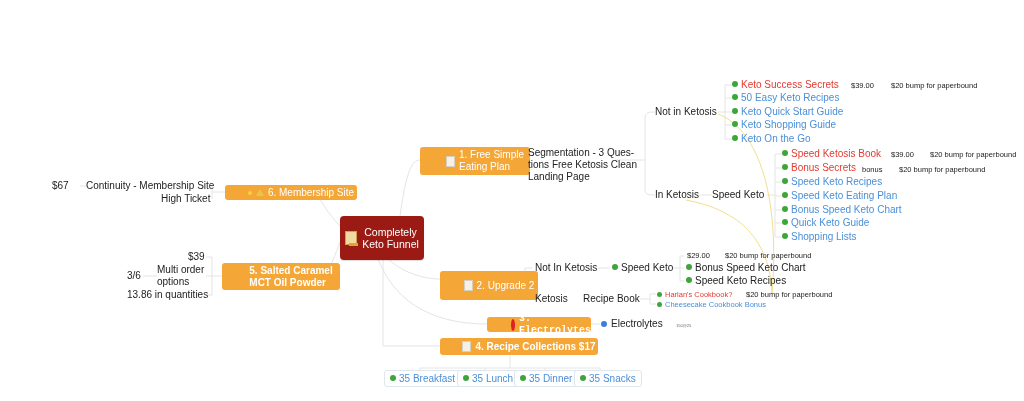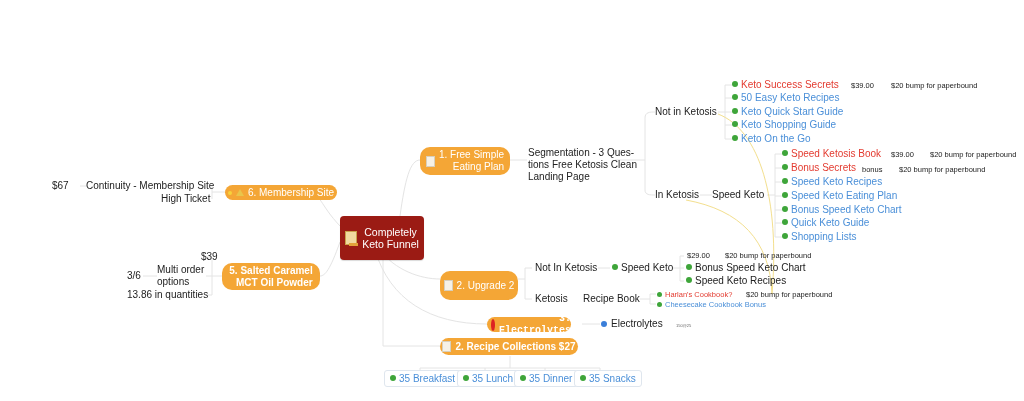--- a/index.html
+++ b/index.html
@@ -2,21 +2,21 @@
 <html><head>
 <meta charset="utf-8">
 <style>
   html,body{margin:0;padding:0;background:#ffffff;}
   body{width:1024px;height:401px;position:relative;overflow:hidden;font-family:"Liberation Sans",sans-serif;color:#222;}
   svg.lines{position:absolute;left:0;top:0;width:1024px;height:401px;pointer-events:none;}
   .abs{position:absolute;white-space:nowrap;}
   .central{position:absolute;left:340px;top:216px;width:84px;height:44px;background:#9b1b14;border-radius:4px;color:#fff;font-size:10.5px;line-height:12px;display:flex;align-items:center;justify-content:center;text-align:center;box-shadow:0 1px 1px rgba(0,0,0,.15);}
   .central .ic{width:10px;height:12px;background:#f1d9a0;border:1px solid #c9a24b;margin-right:5px;position:relative;}
   .central .ic:after{content:"";position:absolute;left:3px;bottom:-2px;width:9px;height:3px;background:#e2a23a;}
-  .topic{position:absolute;background:#f4a636;color:#fff;border-radius:10px;font-size:10px;line-height:12px;font-weight:normal;display:flex;align-items:center;justify-content:center;text-align:right;}
+  .topic{position:absolute;background:#f4a636;color:#fff;border-radius:3px;font-size:10px;line-height:12px;font-weight:normal;display:flex;align-items:center;justify-content:center;text-align:left;padding-left:20px;}
   .topic.bold{font-weight:bold;}
   .doc{display:inline-block;width:7px;height:9px;background:#f6f1e6;border:1px solid #d7cfbd;margin-right:4px;vertical-align:middle;}
   .t{font-size:10px;color:#222;}
   .t.sm{font-size:7.5px;}
   .t.xs{font-size:4px;color:#666;}
   .blue{color:#4a8fd8;}
   .red{color:#e33b30;}
   .chk{display:inline-block;width:6px;height:6px;border-radius:50%;background:#3ea53a;margin-right:3px;vertical-align:middle;position:relative;top:-1px;}
   .dot-blue{display:inline-block;width:6px;height:6px;border-radius:50%;background:#3b7fd9;margin-right:4px;vertical-align:middle;}
   .leaf-box{position:absolute;border:1px solid #dfe6ee;border-radius:3px;background:#fff;font-size:10px;color:#4a8fd8;padding:2px 5px;}
@@ -155,31 +155,31 @@
 <div class="topic bold" style="left:487px;top:317px;width:84px;height:15px;font-family:Liberation Mono, monospace;">
   <span class="half"></span>
   <span class="target"></span>
   <span>3.  Electrolytes</span>
 </div>
 <div class="abs t" style="left:601px;top:318px;"><span class="dot-blue"></span><span>Electrolytes</span></div>
 <div class="abs t xs" style="left:676px;top:323px;">150@25</div>
 
 <div class="topic bold" style="left:440px;top:338px;width:138px;height:17px;">
   <span class="doc"></span>
-  <span>2.  Recipe Collections $27</span>
+  <span>4.  Recipe Collections $17</span>
 </div>
 <div class="leaf-box" style="left:384px;top:370px;"><span class="chk"></span><span>35 Breakfast</span></div>
 <div class="leaf-box" style="left:457px;top:370px;"><span class="chk"></span><span>35 Lunch</span></div>
 <div class="leaf-box" style="left:514px;top:370px;"><span class="chk"></span><span>35 Dinner</span></div>
 <div class="leaf-box" style="left:574px;top:370px;"><span class="chk"></span><span>35 Snacks</span></div>
 
 <div class="topic bold" style="left:222px;top:263px;width:98px;height:27px;">
   <span><span>5.  Salted Caramel</span><br><span>MCT Oil Powder</span></span>
 </div>
-<div class="abs t" style="left:201px;top:251px;">$39</div>
+<div class="abs t" style="left:188px;top:251px;">$39</div>
 <div class="abs t" style="left:157px;top:264px;line-height:12px;"><span>Multi order</span><br><span>options</span></div>
 <div class="abs t" style="left:127px;top:270px;">3/6</div>
 <div class="abs t" style="left:127px;top:289px;">13.86 in quantities</div>
 
 <div class="topic" style="left:225px;top:185px;width:112px;height:15px;">
   <span class="ydot"></span>
   <span class="warn"></span>
   <span>6.  Membership Site</span>
 </div>
 <div class="abs t" style="left:86px;top:180px;">Continuity - Membership Site</div>

